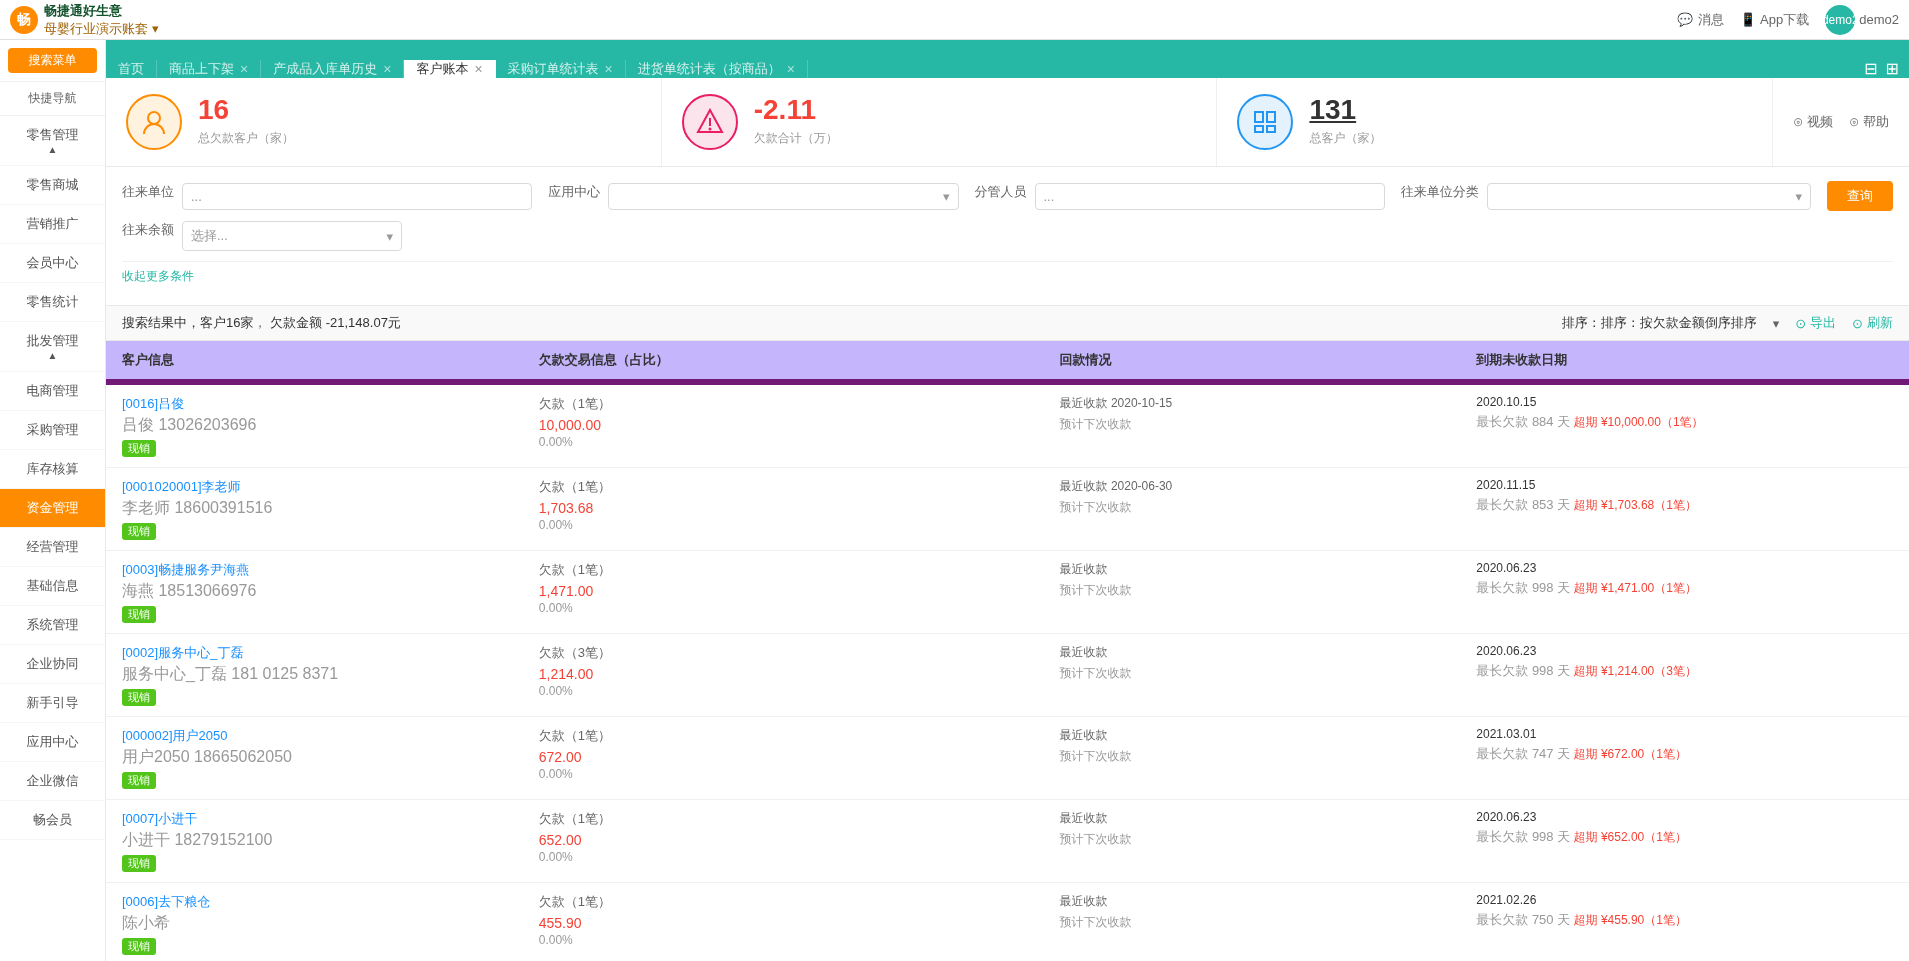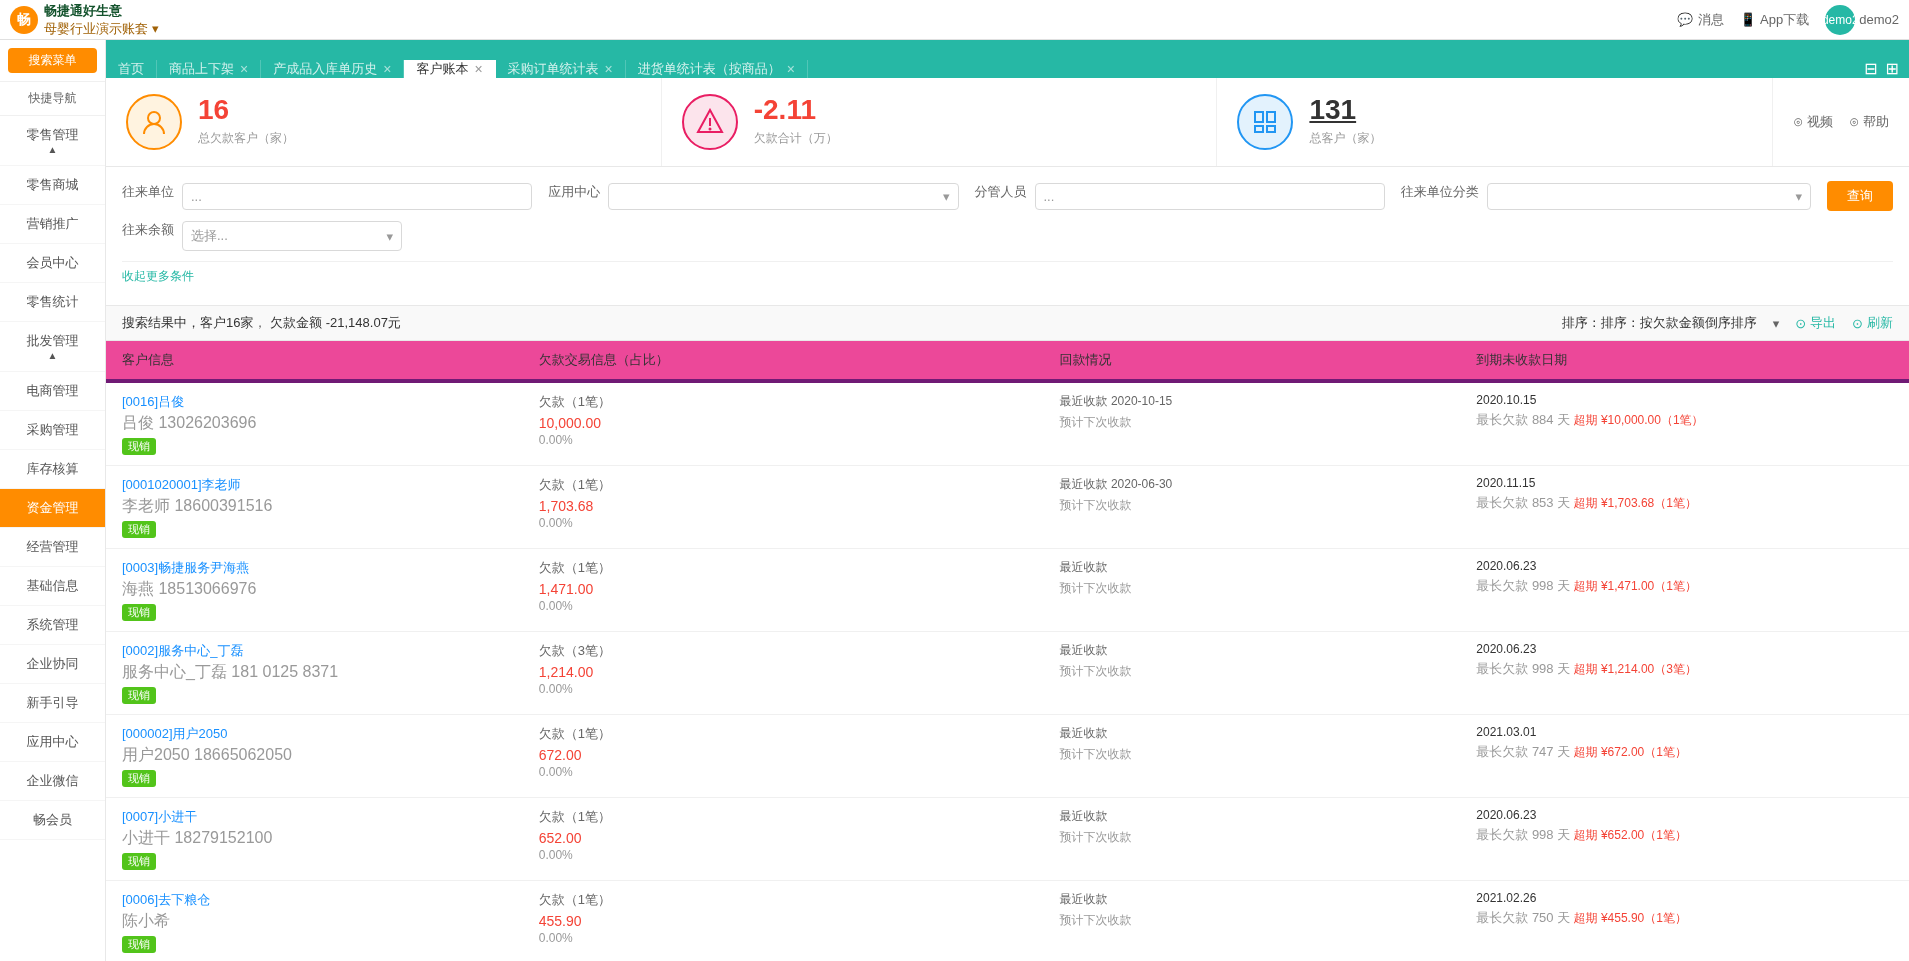--- a/index.html
+++ b/index.html
@@ -69,21 +69,21 @@
     
     .result-bar { display: flex; align-items: center; justify-content: space-between; padding: 8px 16px; background: #f9f9f9; border-bottom: 1px solid #e8e8e8; font-size: 12px; }
     .result-info { color: #666; }
     .result-info span { color: #333; }
     .result-actions { display: flex; align-items: center; gap: 16px; color: #666; }
     .result-actions .sort-label { color: #333; }
     .action-btn { color: #26b8a5; cursor: pointer; display: flex; align-items: center; gap: 4px; }
 
     
     .data-table { width: 100%; background: #fff; }
-    .table-header { display: flex; padding: 10px 16px; border-bottom: 4px solid #701a75; font-size: 13px; color: #333; font-weight: 400; background: #ec4899; }
+    .table-header { display: flex; padding: 10px 16px; border-bottom: 6px solid #701a75; font-size: 13px; color: #333; font-weight: 700; background: #c4b5fd; }
     .table-row { display: flex; padding: 10px 16px; border-bottom: 1px solid #f0f0f0; align-items: flex-start; }
     .col-customer { flex: 2; min-width: 180px; }
     .col-debt { flex: 2.5; min-width: 220px; }
     .col-recovery { flex: 2; min-width: 180px; }
     .col-overdue { flex: 2; min-width: 200px; }
     .customer-name { color: #1890ff; cursor: pointer; font-size: 13px; }
     .customer-sub { color: #999; font-size: 16px; margin-top: 2px; }
     .tag { display: inline-block; background: #52c41a; color: #fff; padding: 1px 6px; border-radius: 3px; font-size: 11px; margin-top: 4px; }
     .debt-count { color: #666; font-size: 13px; }
     .debt-amount { color: #f44336; font-size: 14px; font-weight: 500; margin-top: 4px; }

